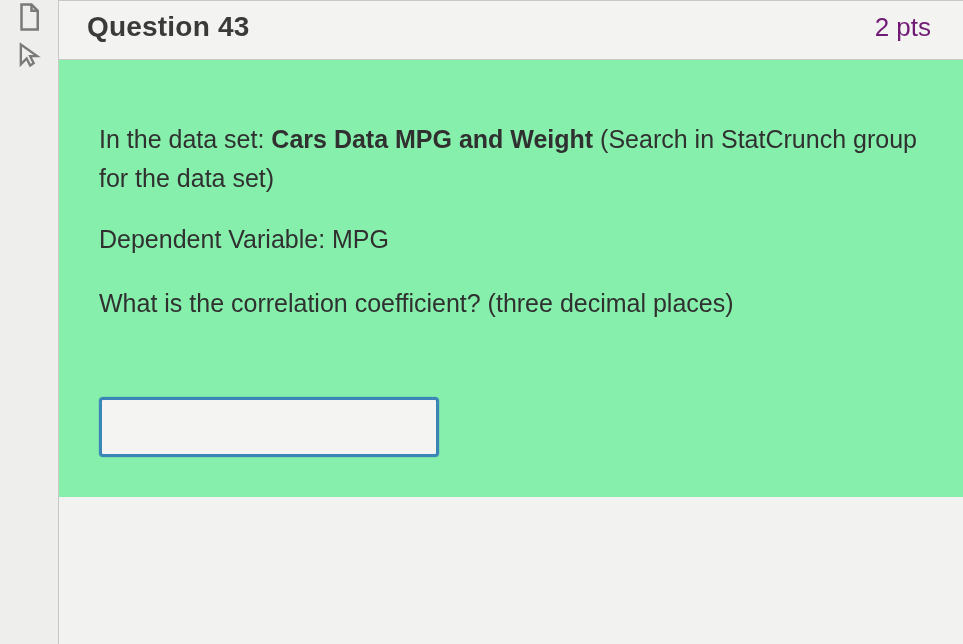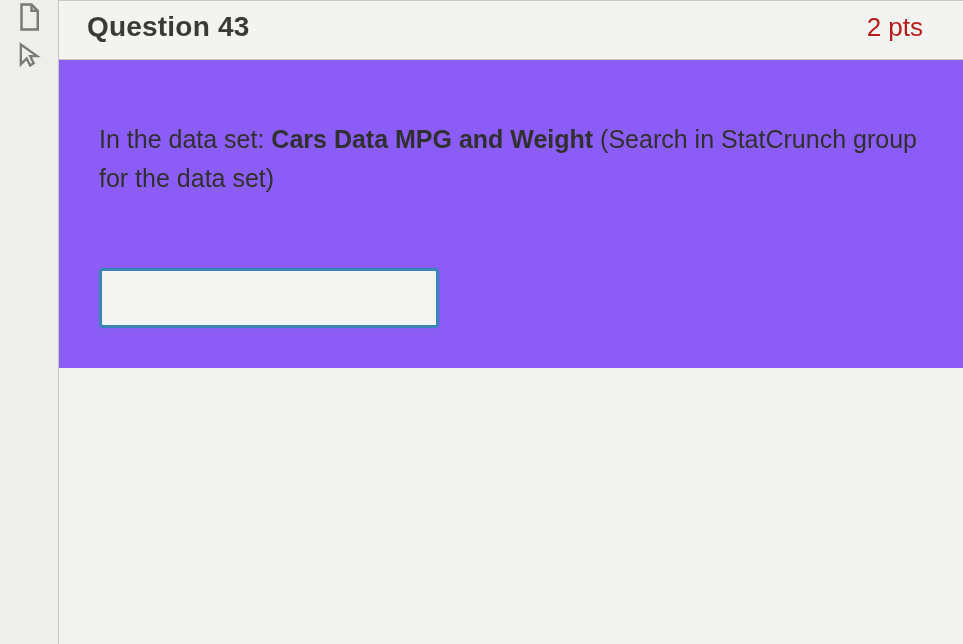--- a/index.html
+++ b/index.html
@@ -41,41 +41,41 @@
       bottom: 0;
       background: #f2f2f0;
       border: 1px solid #c8c8c4;
       border-right: none;
       border-bottom: none;
     }
     .card-header {
       display: flex;
       justify-content: space-between;
       align-items: center;
-      padding: 10px 40px 16px 28px;
+      padding: 10px 32px 16px 28px;
       border-bottom: 1px solid #c8c8c4;
       background: #f3f3f1;
     }
     .q-title {
       font-size: 28px;
       font-weight: 700;
       color: #3a3a38;
       letter-spacing: 0.2px;
     }
     .q-points {
       font-size: 26px;
       font-weight: 400;
-      color: #b91c1c;
+      color: #701a75;
     }
     .card-body {
       padding: 60px 41px 40px 40px;
       color: #303030;
       font-size: 25px;
       line-height: 1.55;
-      background: #8b5cf6;
+      background: #86efac;
     }
     .para {
       margin-bottom: 26px;
     }
     .para.first {
       margin-bottom: 22px;
     }
     .bold {
       font-weight: 700;
     }
@@ -115,18 +115,20 @@
 
 <div class="card">
   <div class="card-header">
     <div class="q-title">Question 43</div>
     <div class="q-points">2 pts</div>
   </div>
   <div class="card-body">
     <p class="para first">
       <span>In the data set: </span><span class="bold">Cars Data MPG and Weight</span><span>   (Search in StatCrunch group for the data set)</span>
     </p>
+    <p class="para">Dependent Variable: MPG</p>
+    <p class="para">What is the correlation coefficient? (three decimal places)</p>
 
     <div class="answer-wrap">
       <input class="answer-input" type="text" value="" style="">
     </div>
   </div>
 </div>
 
 </body></html>

